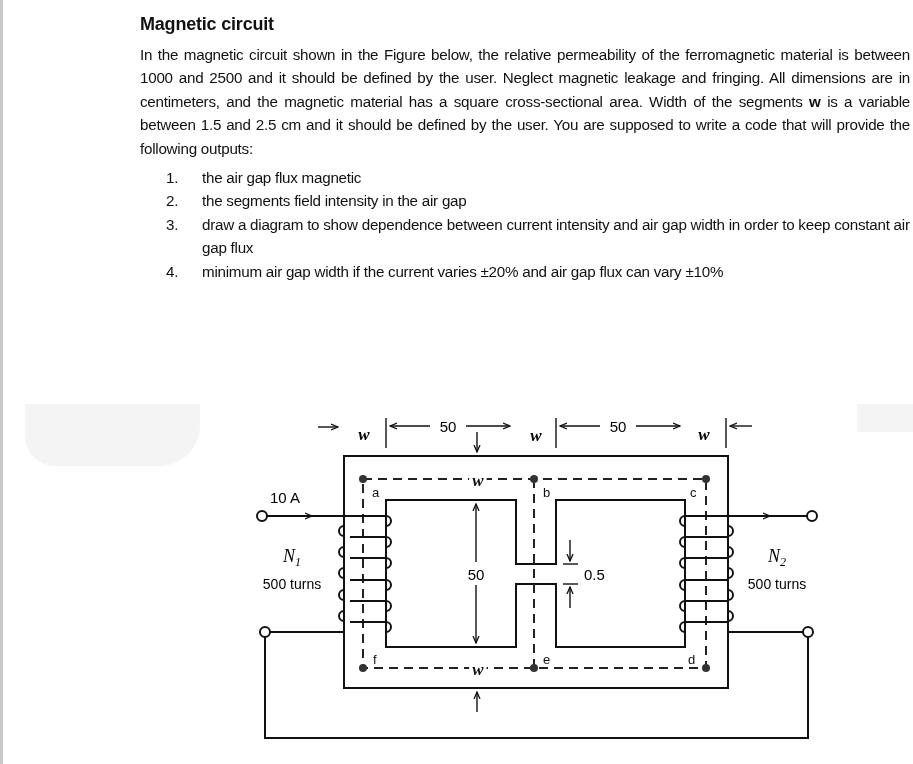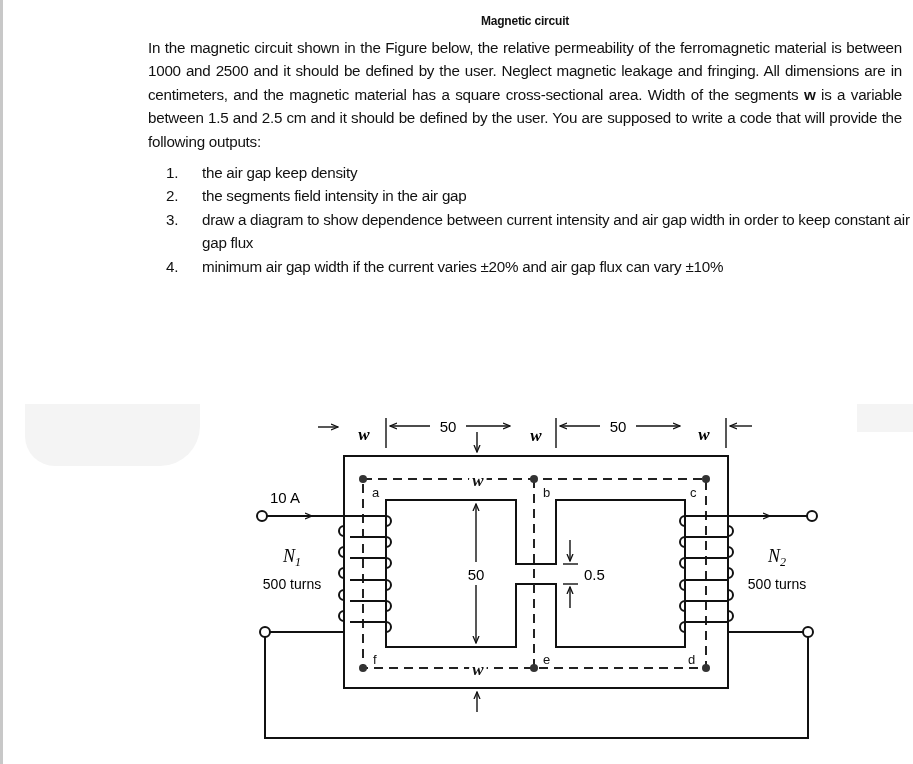--- a/index.html
+++ b/index.html
@@ -1,39 +1,39 @@
 <!DOCTYPE html>
 <html><head>
 <meta charset="utf-8">
 <style>
   html, body { margin:0; padding:0; }
   body { width:913px; height:764px; background:#ffffff; position:relative; overflow:hidden;
          font-family: "Liberation Sans", sans-serif; color:#111; }
   .left-edge { position:absolute; left:0; top:0; width:3px; height:764px; background:#c8c8c8; }
   .doc { position:absolute; left:140px; top:14px; width:770px; }
-  .doc-title { font-family:"Liberation Sans", sans-serif; font-size:12px; font-weight:bold; margin:0 0 8px 0; letter-spacing:-0.2px;text-align:center; }
-  .para { font-size:15.2px; line-height:23.4px; margin:8px; text-align:justify; letter-spacing:-0.25px; }
+  .doc-title { font-family:"Liberation Sans", sans-serif; font-size:18px; font-weight:bold; margin:0 0 8px 0; letter-spacing:-0.2px; }
+  .para { font-size:15.2px; line-height:23.4px; margin:0; text-align:justify; letter-spacing:-0.25px; }
   .para b { font-weight:bold; }
   .list { margin:6px 0 0 0; padding:0; list-style:none; font-size:15.2px; line-height:23.4px; letter-spacing:-0.25px; }
   .list li { position:relative; padding-left:62px; }
   .list li .num { position:absolute; left:26px; }
   .ghost { position:absolute; background:#f4f4f4; }
   svg text { font-family:"Liberation Sans", sans-serif; }
   .ital { font-family:"Liberation Serif", serif; font-style:italic; font-weight:bold; }
 </style>
 </head>
 <body>
 
 <div class="left-edge"></div>
 
 <div class="doc">
   <h1 class="doc-title">Magnetic circuit</h1>
   <p class="para"><span>In the magnetic circuit shown in the Figure below, the relative permeability of the ferromagnetic material is between 1000 and 2500 and it should be defined by the user. Neglect magnetic leakage and fringing. All dimensions are in centimeters, and the magnetic material has a square cross-sectional area. Width of the segments </span><b>w</b><span> is a variable between 1.5 and 2.5 cm and it should be defined by the user. You are supposed to write a code that will provide the following outputs:</span></p>
   <ol class="list">
-    <li><span class="num">1.</span><span>the air gap keep density</span></li>
+    <li><span class="num">1.</span><span>the air gap flux magnetic</span></li>
     <li><span class="num">2.</span><span>the segments field intensity in the air gap</span></li>
     <li><span class="num">3.</span><span>draw a diagram to show dependence between current intensity and air gap width in order to keep constant air gap flux</span></li>
     <li><span class="num">4.</span><span>minimum air gap width if the current varies ±20% and air gap flux can vary  ±10%</span></li>
   </ol>
 </div>
 
 <div class="ghost" style="left:25px;top:404px;width:175px;height:62px;border-radius:0 0 40px 30px;"></div>
 <div class="ghost" style="left:857px;top:404px;width:56px;height:28px;"></div>
 
 <svg width="913" height="764" style="position:absolute;left:0;top:0;" viewBox="0 0 913 764">

